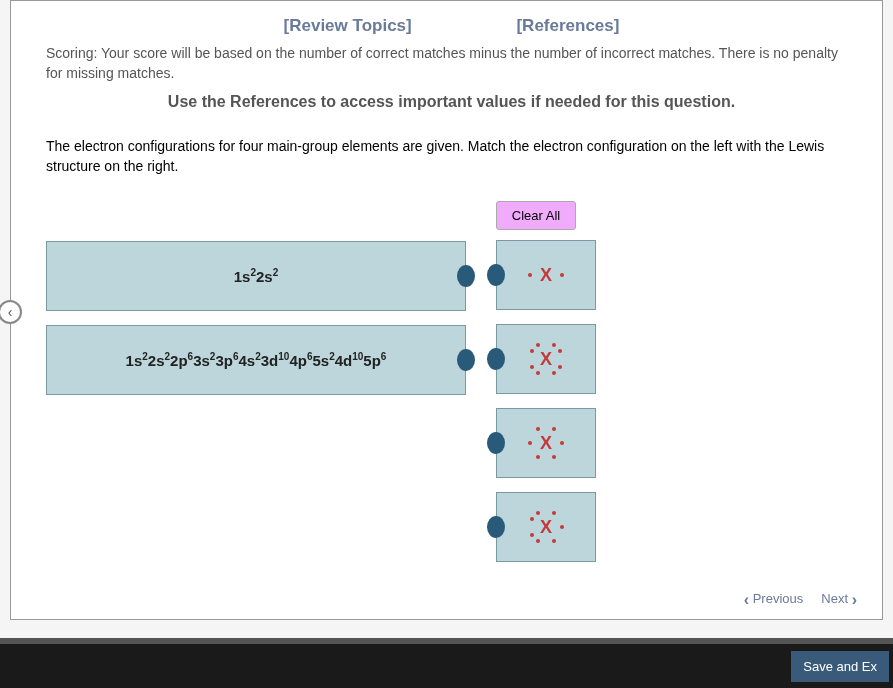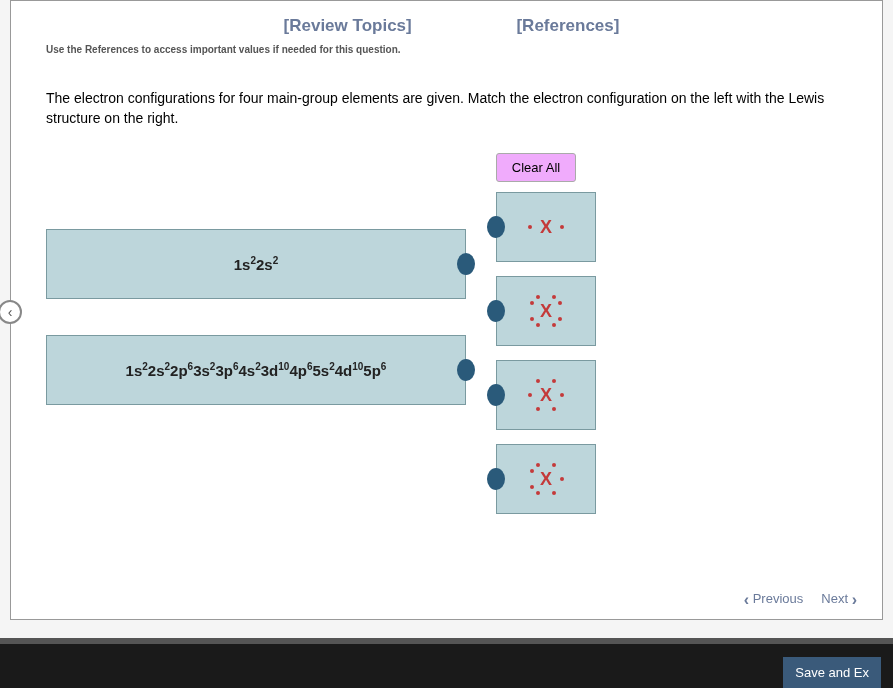--- a/index.html
+++ b/index.html
@@ -27,25 +27,25 @@
   margin-bottom: 8px;
 }
 .tabs span { margin: 0 50px; }
 .scoring {
   font-size: 14px;
   color: #555;
   line-height: 1.4;
   margin-bottom: 10px;
 }
 .refs-note {
-  text-align: left;
-  font-size: 10px;
+  text-align: center;
+  font-size: 16px;
   font-weight: bold;
   color: #555;
-  margin-bottom: 34px;
+  margin-bottom: 26px;
 }
 .instruction {
   font-size: 14px;
   color: #000000;
   line-height: 1.4;
   margin-bottom: 25px;
 }
 .match-area {
   display: flex;
   gap: 30px;
@@ -70,21 +70,20 @@
   border: 1px solid #7a9aa0;
   height: 70px;
   margin-bottom: 14px;
   display: flex;
   align-items: center;
   justify-content: center;
   position: relative;
   font-size: 15px;
   font-weight: bold;
   color: #222;
-  margin-top: 36px;
 }
 .config-box .handle {
   position: absolute;
   right: -10px;
   top: 50%;
   transform: translateY(-50%);
   width: 18px;
   height: 22px;
   background: #2a5a7a;
   border-radius: 50% 50% 50% 50%;
@@ -173,22 +172,22 @@
 .footer {
   position: absolute;
   bottom: 0;
   left: 0;
   right: 0;
   height: 50px;
   background: #1a1a1a;
   border-top: 6px solid #555;
   display: flex;
   justify-content: flex-end;
-  align-items: flex-end;
-  padding-right: 12px;
+  align-items: center;
+  padding-right: 4px;
 }
 .save-btn {
   background: #3a5a7a;
   color: #fff;
   padding: 8px 12px;
   font-size: 13px;
   border: none;
   cursor: pointer;
 }
 </style>
@@ -197,20 +196,21 @@
 
 <div class="arrow-badge">‹</div>
 
 <div class="page">
 
   <div class="tabs">
     <span>[Review Topics]</span>
     <span>[References]</span>
   </div>
 
+  <p class="scoring">Scoring: Your score will be based on the number of correct matches minus the number of incorrect matches. There is no penalty for missing matches.</p>
 
   <p class="refs-note">Use the References to access important values if needed for this question.</p>
 
   <p class="instruction">The electron configurations for four main-group elements are given. Match the electron configuration on the left with the Lewis structure on the right.</p>
 
   <div class="match-area">
 
     <div class="left-col">
       <div class="spacer-top"></div>
       <div class="config-box">

